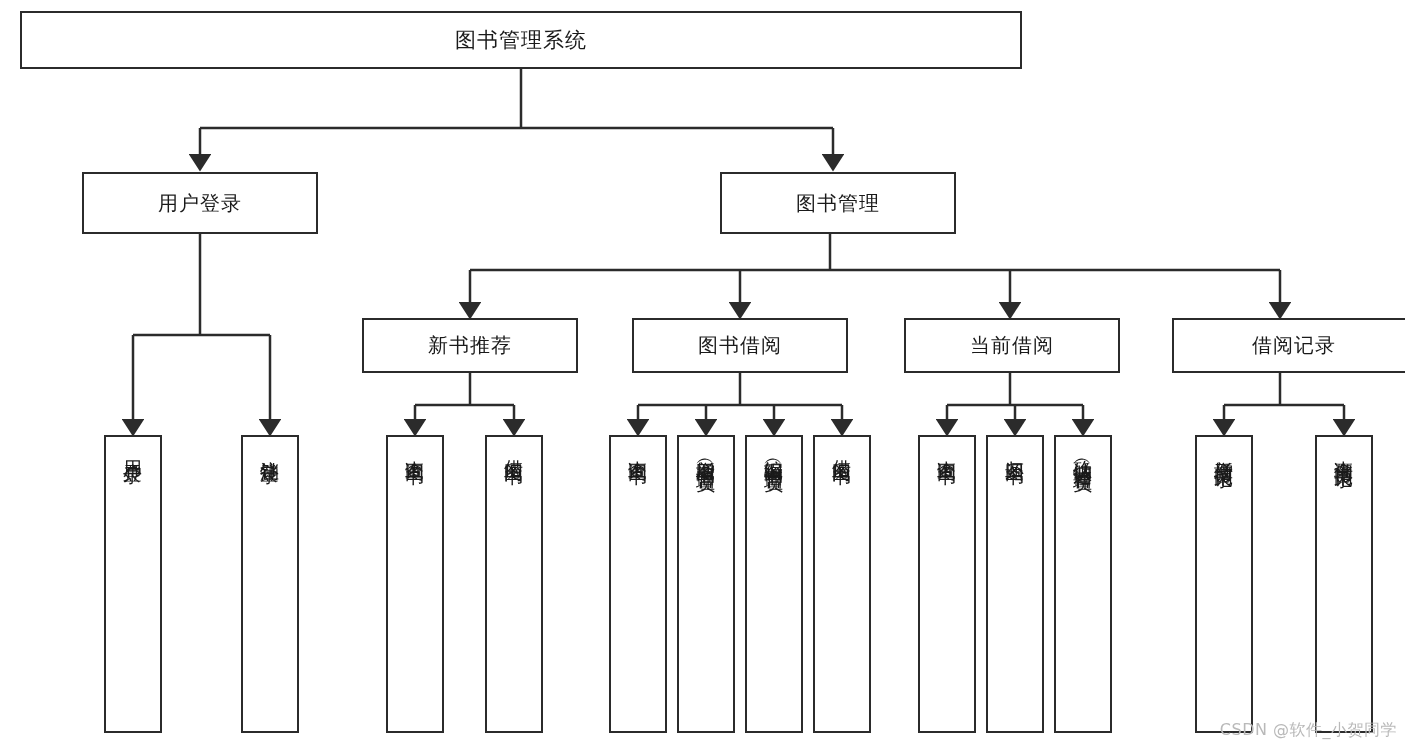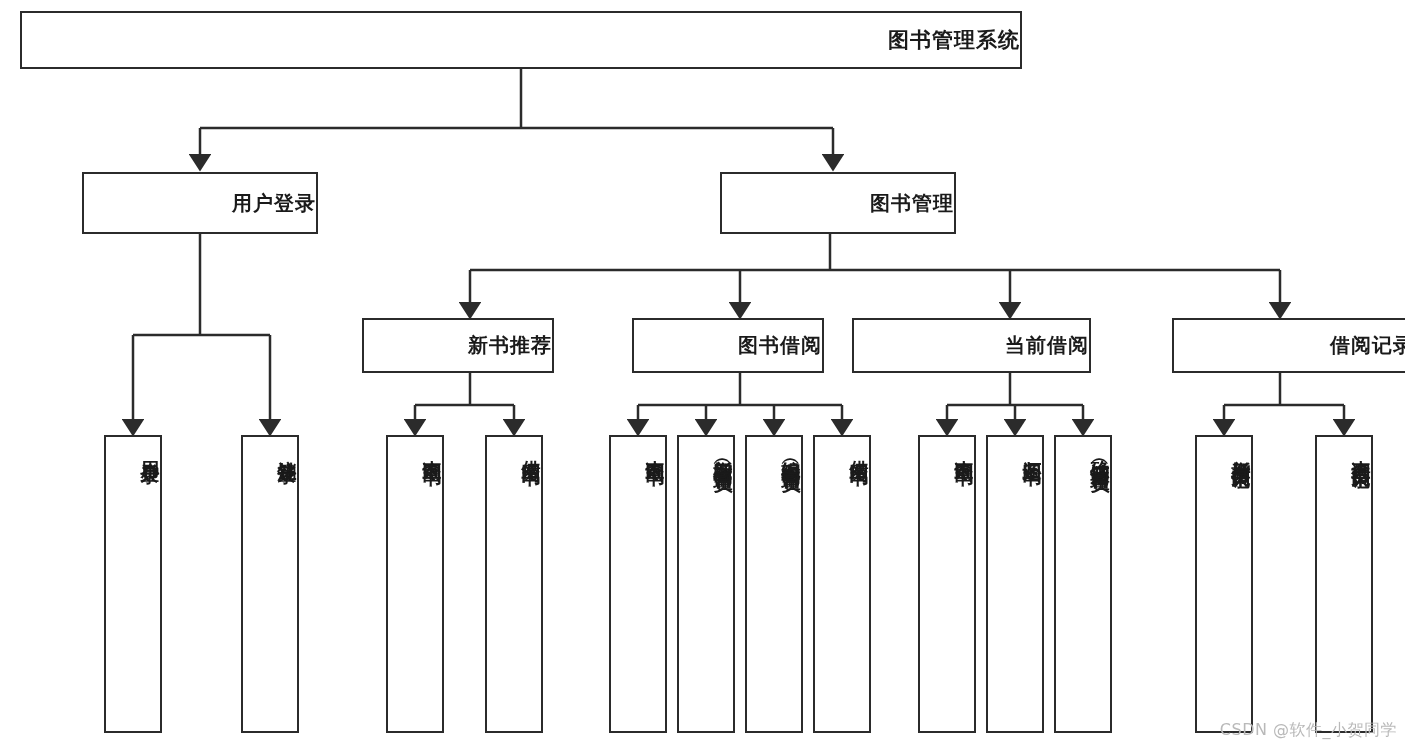--- a/index.html
+++ b/index.html
@@ -23,24 +23,23 @@
     height: 747px;
     pointer-events: none;
   }
   .node {
     position: absolute;
     box-sizing: border-box;
     background: #ffffff;
     border: 2.5px solid #2b2b2b;
     display: flex;
     align-items: center;
-    justify-content: flex-end;
+    justify-content: center;
     color: #1a1a1a;
     z-index: 2;
-    font-weight: bold;
   }
   .node.root {
     font-size: 21px;
   }
   .node.lvl1 {
     font-size: 20px;
   }
   .node.lvl2 {
     font-size: 20px;
   }
@@ -131,27 +130,27 @@
     <span class="htext">图书管理系统</span>
   </div>
 
   <div class="node lvl1" style="left:82px; top:172px; width:236px; height:62px;">
     <span class="htext">用户登录</span>
   </div>
   <div class="node lvl1" style="left:712px; top:172px; width:236px; height:62px;margin-left:8px;">
     <span class="htext">图书管理</span>
   </div>
 
-  <div class="node lvl2" style="left:362px; top:318px; width:192px; height:55px;">
+  <div class="node lvl2" style="left:362px; top:318px; width:216px; height:55px;">
     <span class="htext">新书推荐</span>
   </div>
-  <div class="node lvl2" style="left:632px; top:318px; width:192px; height:55px;">
+  <div class="node lvl2" style="left:632px; top:318px; width:216px; height:55px;">
     <span class="htext">图书借阅</span>
   </div>
-  <div class="node lvl2" style="left:852px; top:318px; width:239px; height:55px;">
+  <div class="node lvl2" style="left:904px; top:318px; width:216px; height:55px;">
     <span class="htext">当前借阅</span>
   </div>
   <div class="node lvl2" style="left:1172px; top:318px; width:244px; height:55px;">
     <span class="htext">借阅记录</span>
   </div>
 
   <div class="node leaf" style="left:104px; top:435px; width:58px; height:298px;">
     <span class="vtext">用户登录</span>
   </div>
   <div class="node leaf" style="left:241px; top:435px; width:58px; height:298px;">

